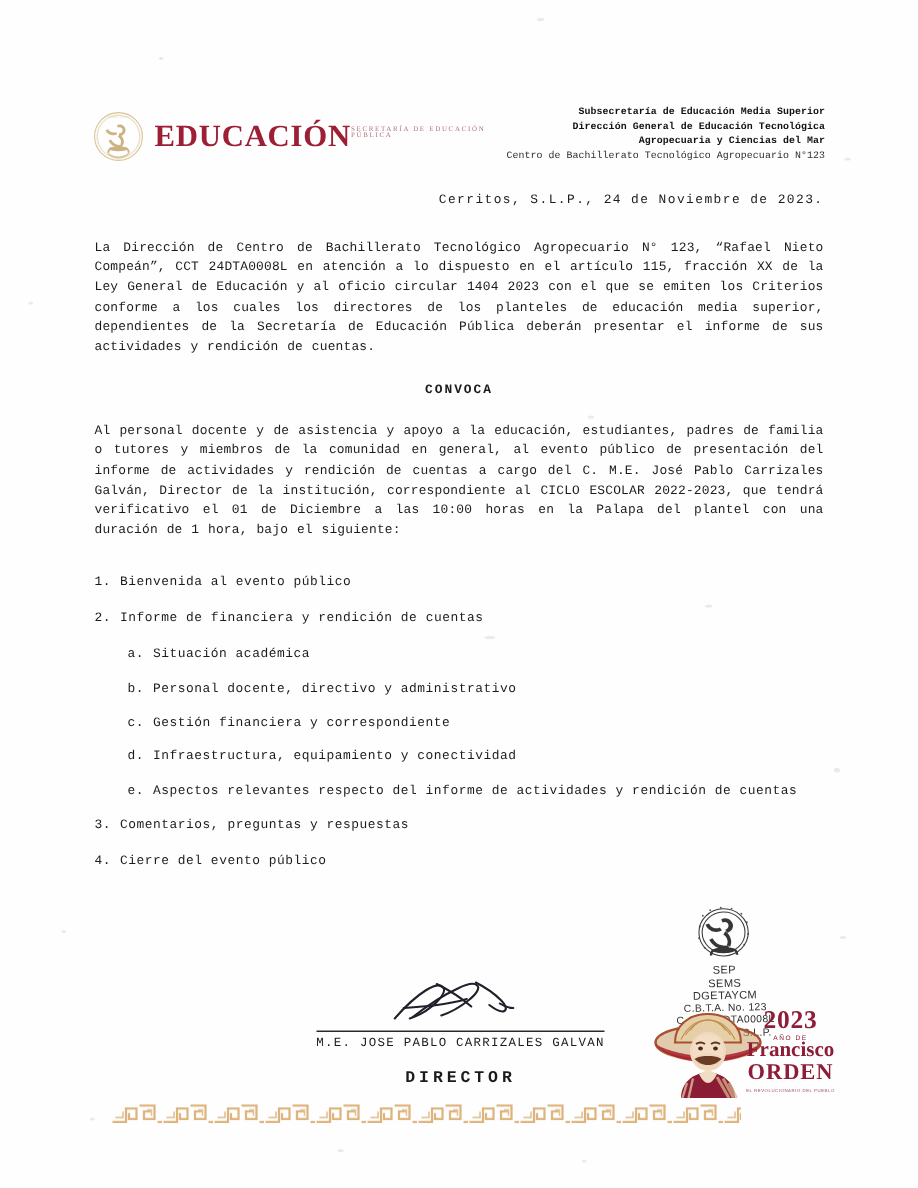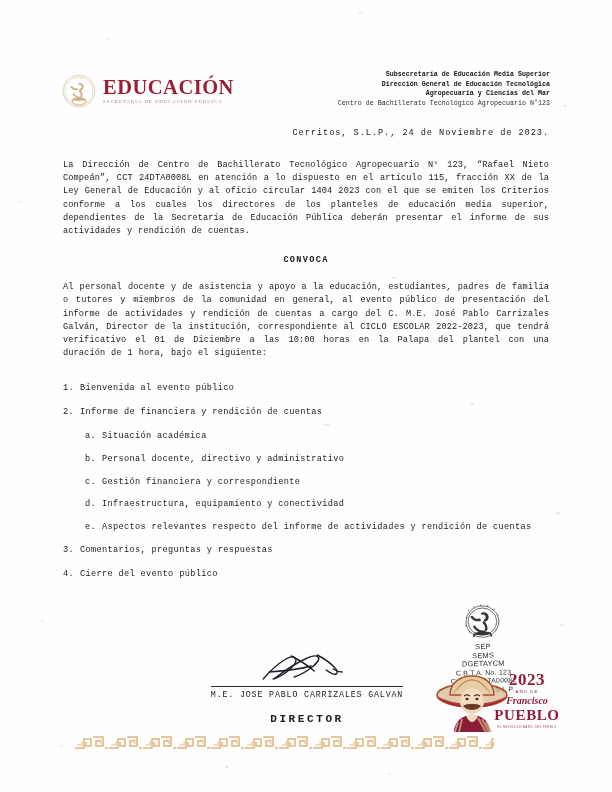--- a/index.html
+++ b/index.html
@@ -44,21 +44,21 @@
     gap: 7px;
     padding-top: 6px;
   }
   .eagle {
     width: 34px;
     height: 34px;
     flex: 0 0 34px;
   }
   .logo-words {
     display: flex;
-    flex-direction: column;
+    flex-direction: row;
     justify-content: center;
   }
   .logo-title {
     font-family: "Liberation Serif", "DejaVu Serif", serif;
     font-weight: bold;
     font-size: 20.5px;
     letter-spacing: .5px;
     color: #9d1f35;
     line-height: 1;
   }
@@ -240,23 +240,22 @@
     letter-spacing: .5px;
   }
   .vl-anio {
     font-family: "Liberation Sans", "DejaVu Sans", sans-serif;
     font-size: 4.4px;
     letter-spacing: 1px;
     margin-top: 1px;
   }
   .vl-first {
     font-family: "Liberation Serif", "DejaVu Serif", serif;
-    font-style: italic;
-    font-weight: bold;
-    font-size: 10px;
+    font-weight: bold;
+    font-size: 14px;
     line-height: 14px;
     margin-top: 0px;
   }
   .vl-last {
     font-family: "Liberation Serif", "DejaVu Serif", serif;
     font-weight: bold;
     font-size: 15px;
     line-height: 15px;
     letter-spacing: .6px;
   }
@@ -476,21 +475,21 @@
       <g stroke="#e8d2ad" stroke-width="1.6" opacity=".7">
         <path d="M26 56l-3 10"></path>
           <path d="M30 53l-3 13"></path>
       </g>
       <path d="M34 50c2 4 4 6 6 6s4-2 6-6l-4-2h-4z" fill="#f1ddc5"></path>
     </svg>
     <div class="vl-text">
       <div class="vl-year">2023</div>
       <div class="vl-anio">AÑO DE</div>
       <div class="vl-first">Francisco</div>
-      <div class="vl-last">PUEBLO</div>
+      <div class="vl-last">ORDEN</div>
       <div class="vl-foot">EL REVOLUCIONARIO DEL PUEBLO</div>
     </div>
   </div>
 
   <svg id="bottom-band" viewBox="0 0 420 15" preserveAspectRatio="none">
     <defs>
       <pattern id="greca" width="34" height="15" patternUnits="userSpaceOnUse">
         <g fill="none" stroke="#d8a868" stroke-width="1.5">
           <path d="M1 13h9V4h7v7h-5V7"></path>
           <path d="M19 2h10v9h-7V6h5"></path>

